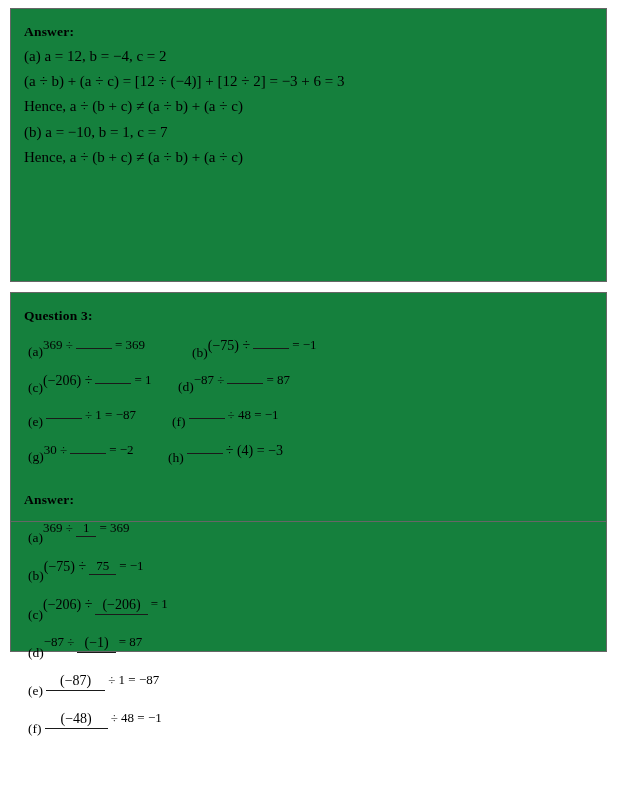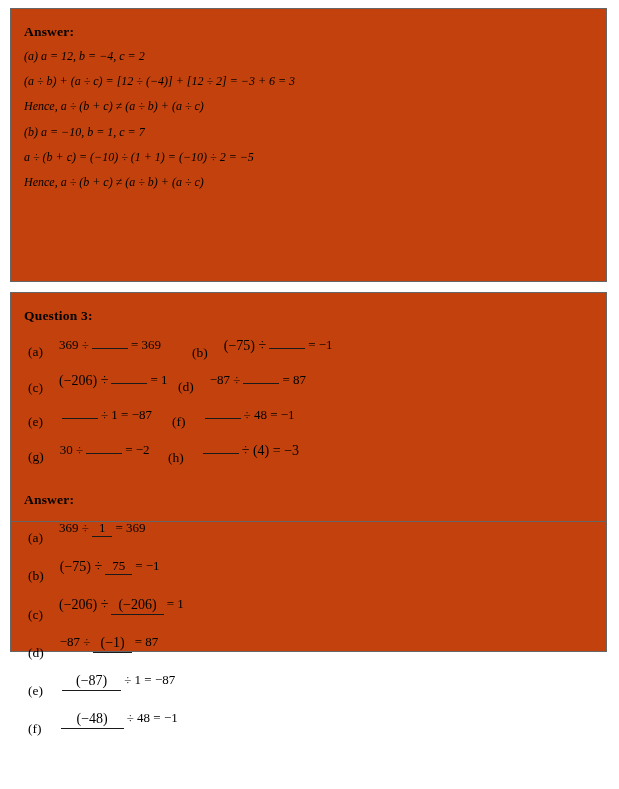--- a/index.html
+++ b/index.html
@@ -23,21 +23,21 @@
     height: 789px;
   }
 
   
   .box {
     position: absolute;
     left: 10px;
     width: 597px;
     box-sizing: border-box;
     border: 1px solid #666666;
-    background: #c2410c;
+    background: #15803d;
   }
 
   .box-top    { top: 8px;   height: 274px; }
   .box-bottom { top: 292px; height: 360px; border-bottom: 1px solid #666666; }
 
   .section-divider {
     position: absolute;
     left: 0;
     right: 0;
     top: 228px;
@@ -51,24 +51,23 @@
   }
 
   .heading {
     font-weight: bold;
     font-size: 13.5px;
     line-height: 25px;
     letter-spacing: .2px;
   }
 
   .line {
-    font-size: 12px;
+    font-size: 15px;
     line-height: 25.2px;
     white-space: pre;
-    font-style: italic;
   }
 
   
   .mrow {
     position: relative;
     height: 35px;
     font-size: 13px;
   }
 
   .mitem {
@@ -85,21 +84,21 @@
   }
 
   .mexpr {
     font-size: 13px;
     line-height: 1;
     position: relative;
     top: -7px;
     display: flex;
     align-items: baseline;
     white-space: nowrap;
-    margin-left: 16px;
+    margin-left: 0;
   }
 
   .paren {
     font-size: 14px;
     line-height: 1;
     position: relative;
     top: 1px;
   }
 
   .blank {
@@ -126,21 +125,20 @@
 
 <div class="page">
 
   <div class="box box-top">
     <div class="pad">
       <div class="heading">Answer:</div>
       <div class="line">(a) a = 12, b = −4, c = 2</div>
       <div class="line">(a ÷ b) + (a ÷ c) = [12 ÷ (−4)] + [12 ÷ 2] = −3 + 6 = 3</div>
       <div class="line">Hence, a ÷ (b + c) ≠ (a ÷ b) + (a ÷ c)</div>
       <div class="line">(b) a = −10, b = 1, c = 7</div>
-      <div class="line">a ÷ (b + c) = (−10) ÷ (1 + 1) = (−10) ÷ 2 = −5</div>
       <div class="line">Hence, a ÷ (b + c) ≠ (a ÷ b) + (a ÷ c)</div>
     </div>
   </div>
 
   <div class="box box-bottom">
 
     <div class="pad">
       <div class="heading">Question 3:</div>
 
       <div style="height:7px"></div>

